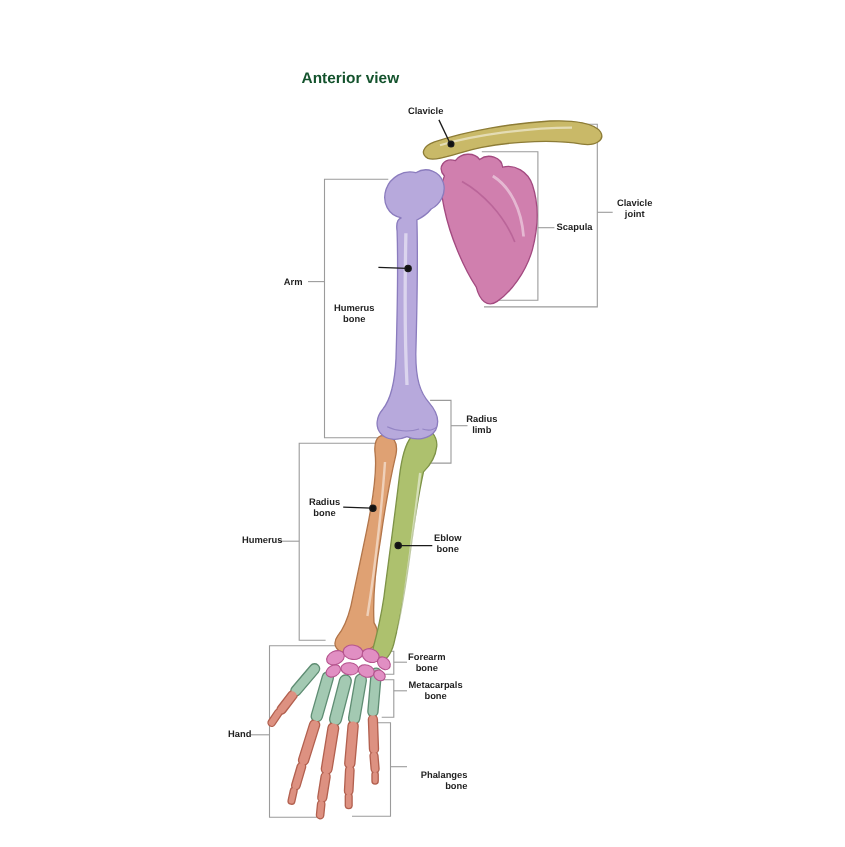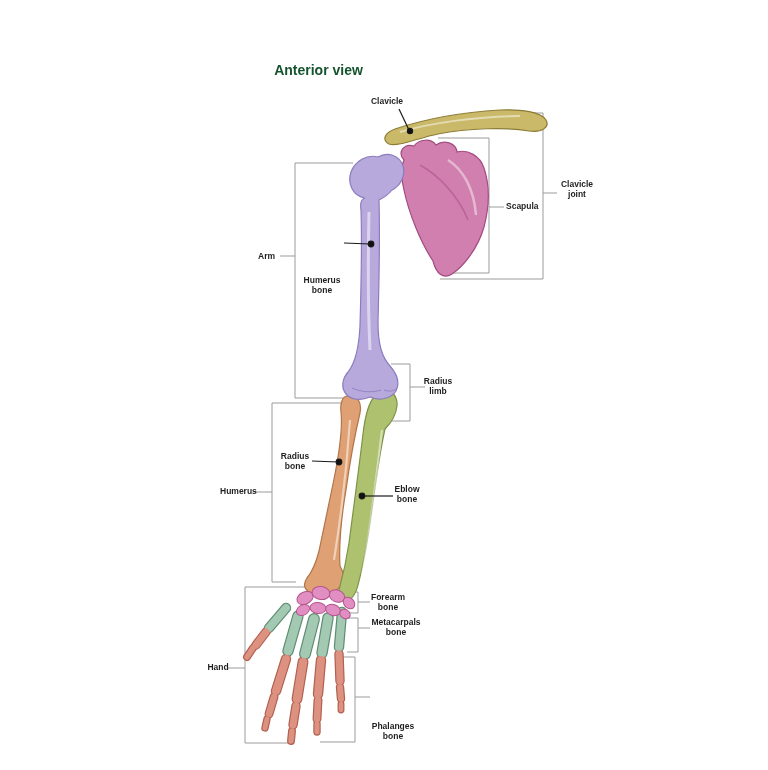--- a/index.html
+++ b/index.html
@@ -240,18 +240,18 @@
   <div class="lbl ctr" style="left:358px;top:592px;width:60px;">
     <span>Forearm</span>
     <span>bone</span>
   </div>
 
   <div class="lbl ctr" style="left:354px;top:617px;width:84px;">
     <span>Metacarpals</span>
     <span>bone</span>
   </div>
 
-  <div class="lbl ctr" style="left:361px;top:721px;width:64px;">
+  <div class="lbl ctr" style="left:361px;top:699px;width:64px;text-align:right;">
     <span>Phalanges</span>
     <span>bone</span>
   </div>
 
 </div>
 
 </body></html>

